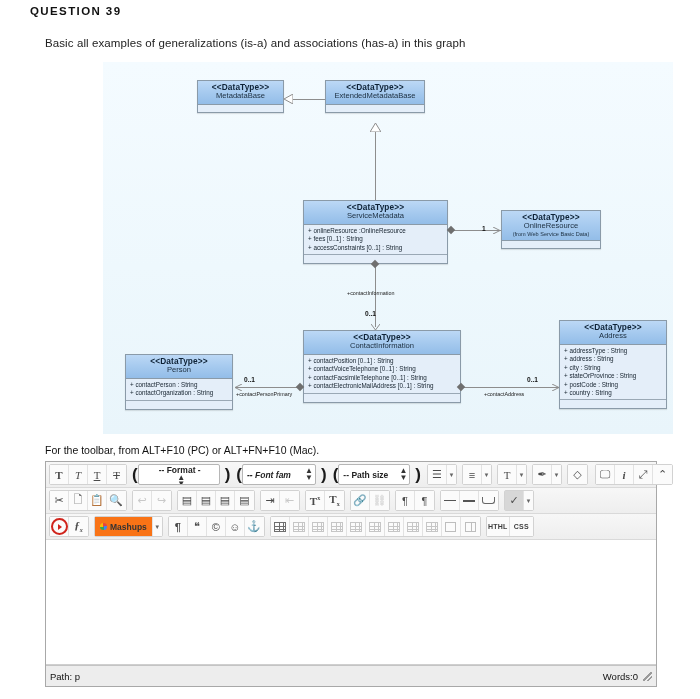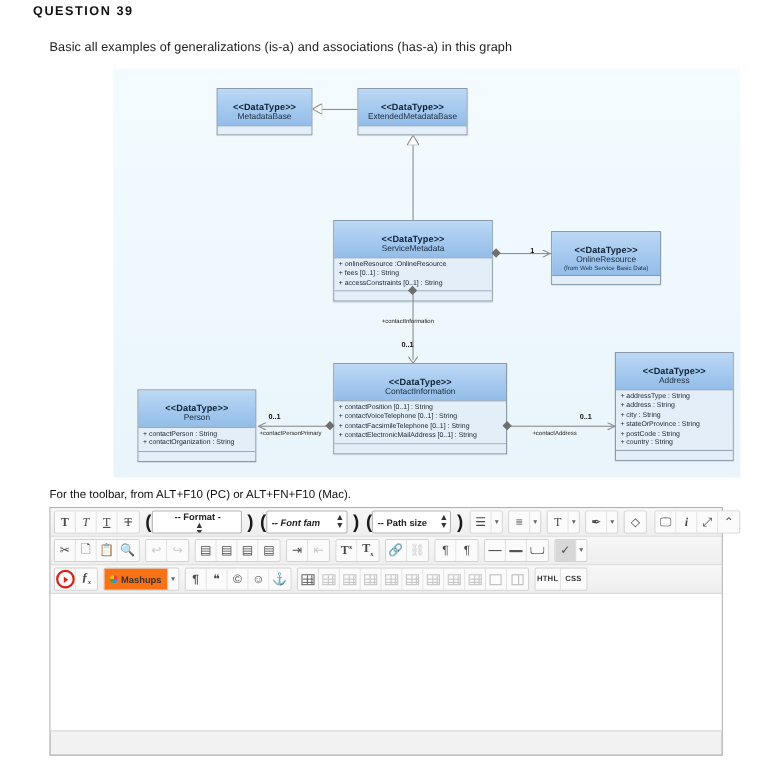--- a/index.html
+++ b/index.html
@@ -26,21 +26,21 @@
   .uml{
     position:absolute;
     border:1px solid #8a9aa8;
     background:#dfe9f5;
     box-sizing:border-box;
     box-shadow:0 1px 1px rgba(0,0,0,.10);
   }
   .uml .hdr{
     background:linear-gradient(180deg,#bcd8f5 0%,#a6caef 50%,#93bde8 100%);
     border-bottom:1px solid #8a9aa8;
-    text-align:center;padding:12px 4px 3px 4px;
+    text-align:center;padding:2px 4px 3px 4px;
     line-height:1.12;
   }
   .uml .st{font-size:8.3px;font-weight:bold;color:#0e2236;letter-spacing:.1px;}
   .uml .nm{font-size:7.6px;color:#1b2d3e;}
   .uml .sub{font-size:5.6px;color:#223648;}
   .uml .attrs{
     background:#e4eef9;padding:2px 3px 2px 4px;
     border-bottom:1px solid #9aa8b5;
   }
   .uml .attrs div{font-size:6.3px;color:#15222e;line-height:1.34;white-space:nowrap;}
@@ -489,14 +489,21 @@
           <span class="tag">HTHL</span>
         </div>
       <div class="btn wide">
           <span class="tag">CSS</span>
         </div>
     </div>
   </div>
 
   <div class="edit-body"></div>
 
+  <div class="statusbar">
+    <span>Path: p</span>
+    <span class="right">
+      <span>Words:0</span>
+      <span class="grip"></span>
+    </span>
+  </div>
 
 </div>
 
 </body></html>

